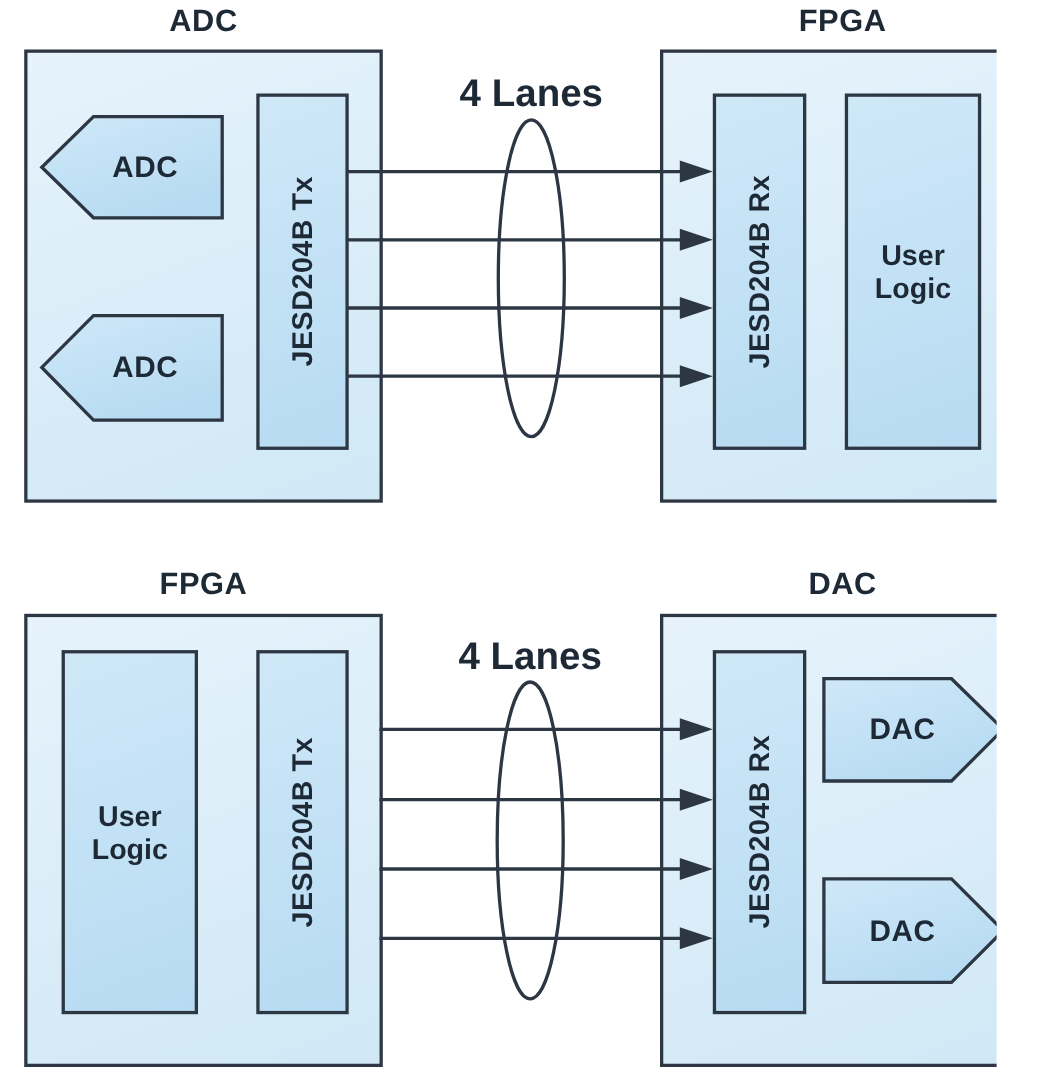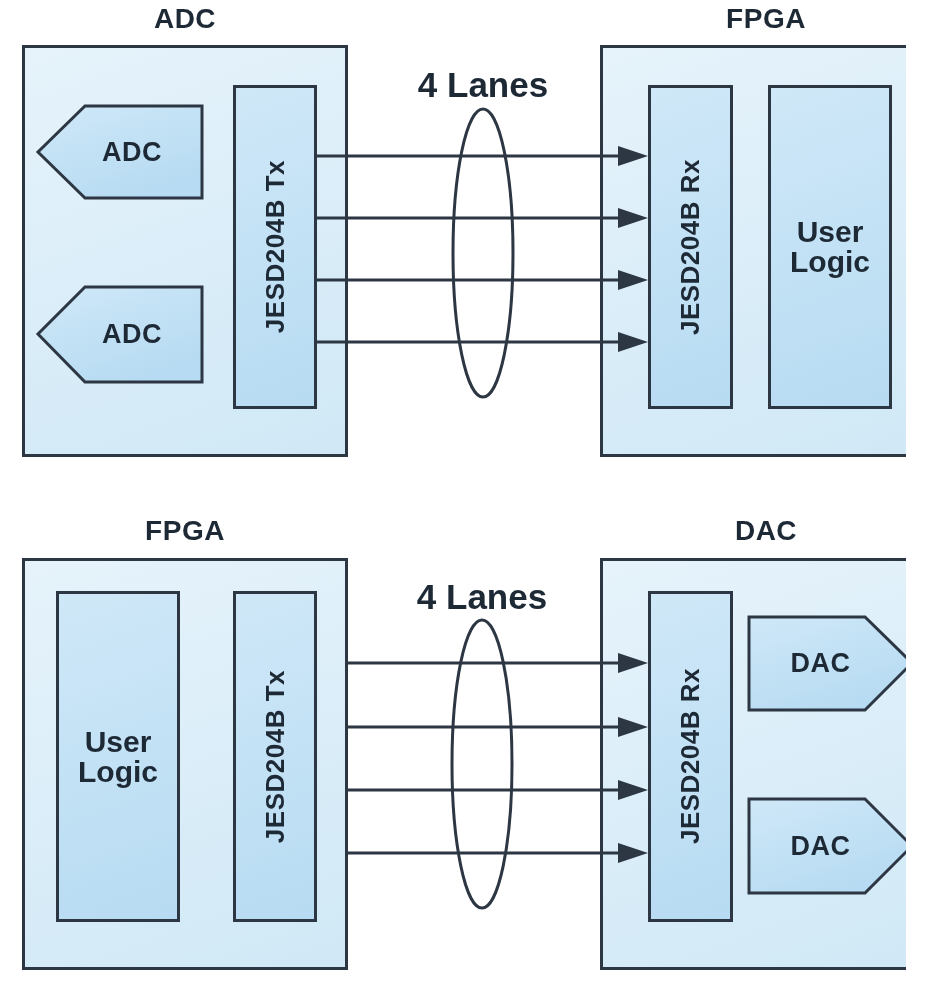--- a/index.html
+++ b/index.html
@@ -37,21 +37,21 @@
   }
   .inner-block {
     position: absolute;
     border: 3px solid var(--outline);
     background: linear-gradient(160deg, var(--block-light) 0%, var(--block-dark) 100%);
     display: flex;
     align-items: center;
     justify-content: center;
     text-align: center;
   }
-  .block-label { font-size: 30px; line-height: 30px; }
+  .block-label { font-size: 26px; line-height: 30px; }
   .wrap-90 { display: inline-block; max-width: 92px; }
   .vtext {
     writing-mode: vertical-rl;
     transform: rotate(180deg);
     font-size: 26px;
     letter-spacing: 0.5px;
     white-space: nowrap;
   }
   .lanes-label {
     position: absolute;

